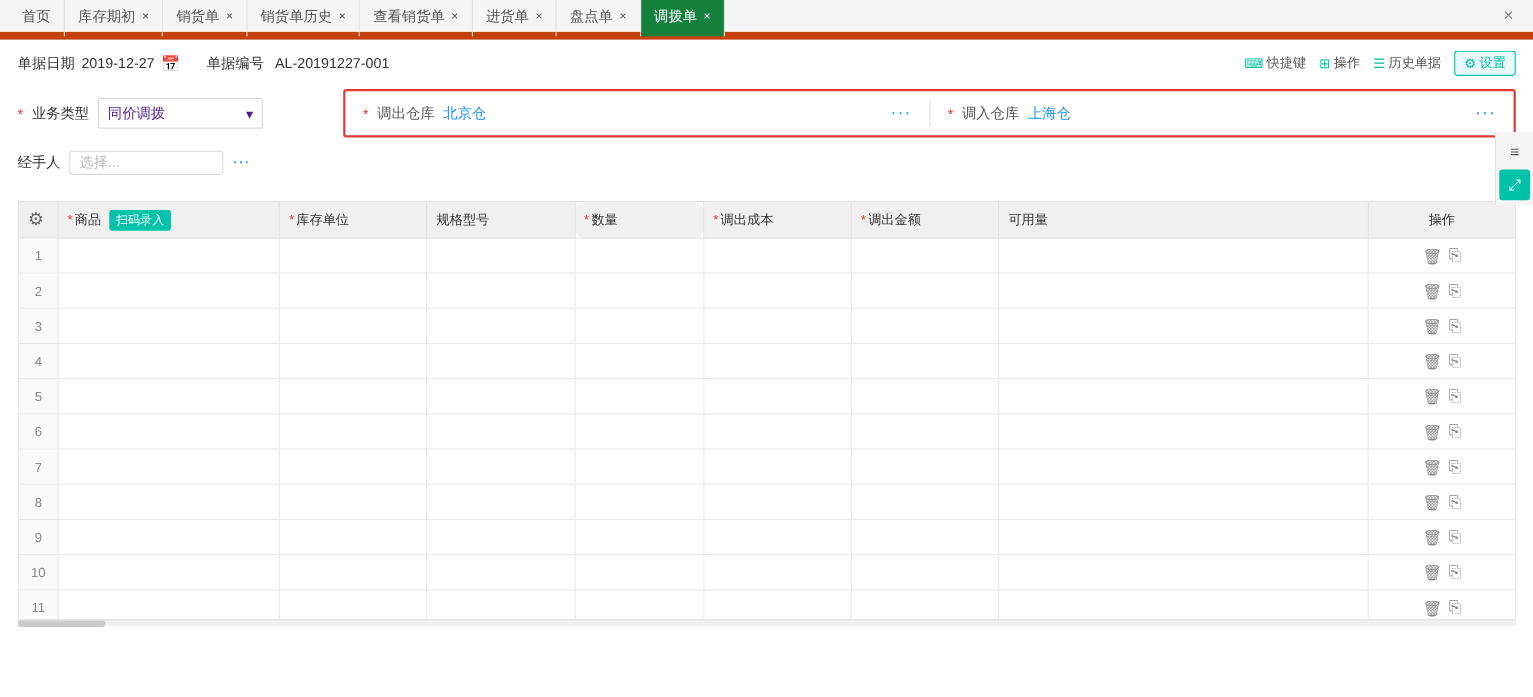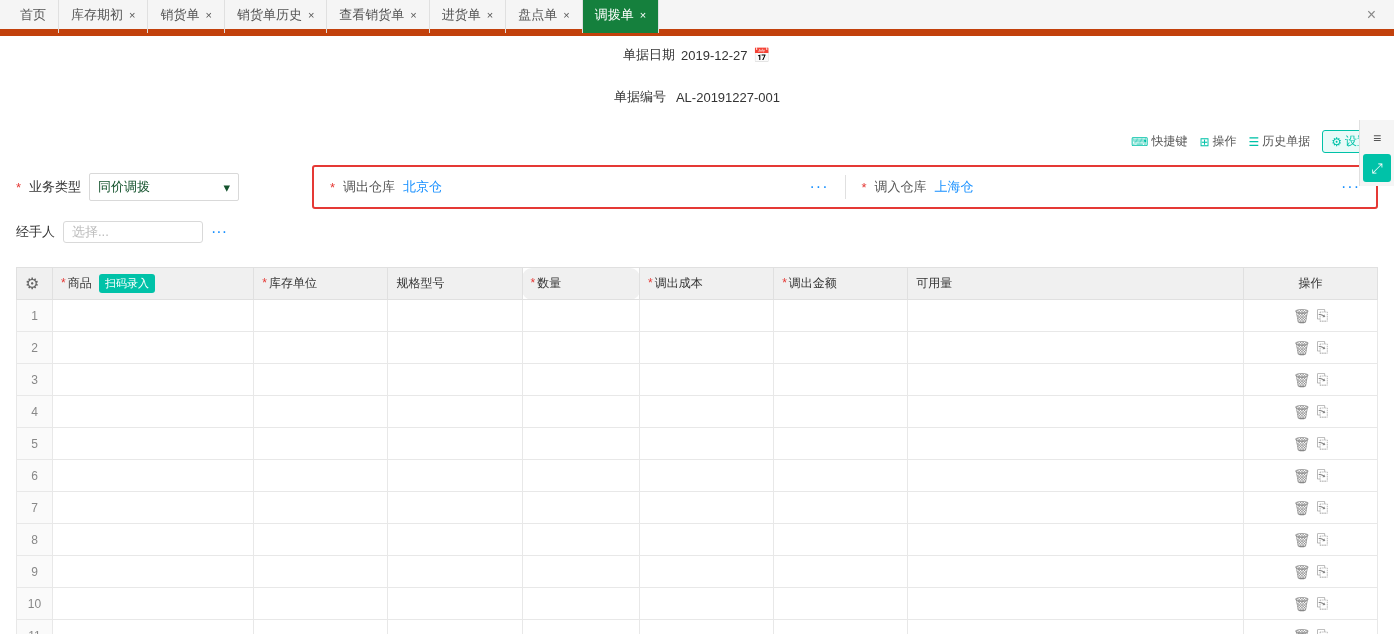--- a/index.html
+++ b/index.html
@@ -36,21 +36,20 @@
     
     .main-content {
       padding: 10px 16px;
       background: #fff;
     }
 
     
     .form-header {
       display: flex; align-items: center; gap: 24px;
       margin-bottom: 12px;
-      flex-direction: column;
     }
     .form-field {
       display: flex; align-items: center; gap: 6px;
     }
     .form-field .calendar-icon { color: #888; cursor: pointer; font-size: 14px; }
 
     
     .toolbar-right {
       margin-left: auto; display: flex; align-items: center; gap: 12px;
     }
@@ -73,21 +72,21 @@
     }
     .biz-type-section {
       display: flex; align-items: center; gap: 8px;
       min-width: 280px; padding: 8px 0;
     }
     .required-star { color: #e53935; }
     .biz-type-select {
       display: flex; align-items: center; justify-content: space-between;
       border: 1px solid #d9d9d9; border-radius: 2px;
       padding: 4px 8px; min-width: 150px; cursor: pointer;
-      background: #fff; font-size: 13px; color: #14532d;
+      background: #fff; font-size: 13px; color: #4c1d95;
     }
 
     
     .warehouse-panel {
       flex: 1;
       border: 2px solid #e53935;
       border-radius: 3px;
       display: flex; align-items: center;
       padding: 8px 16px; gap: 0;
       margin-left: 16px;

